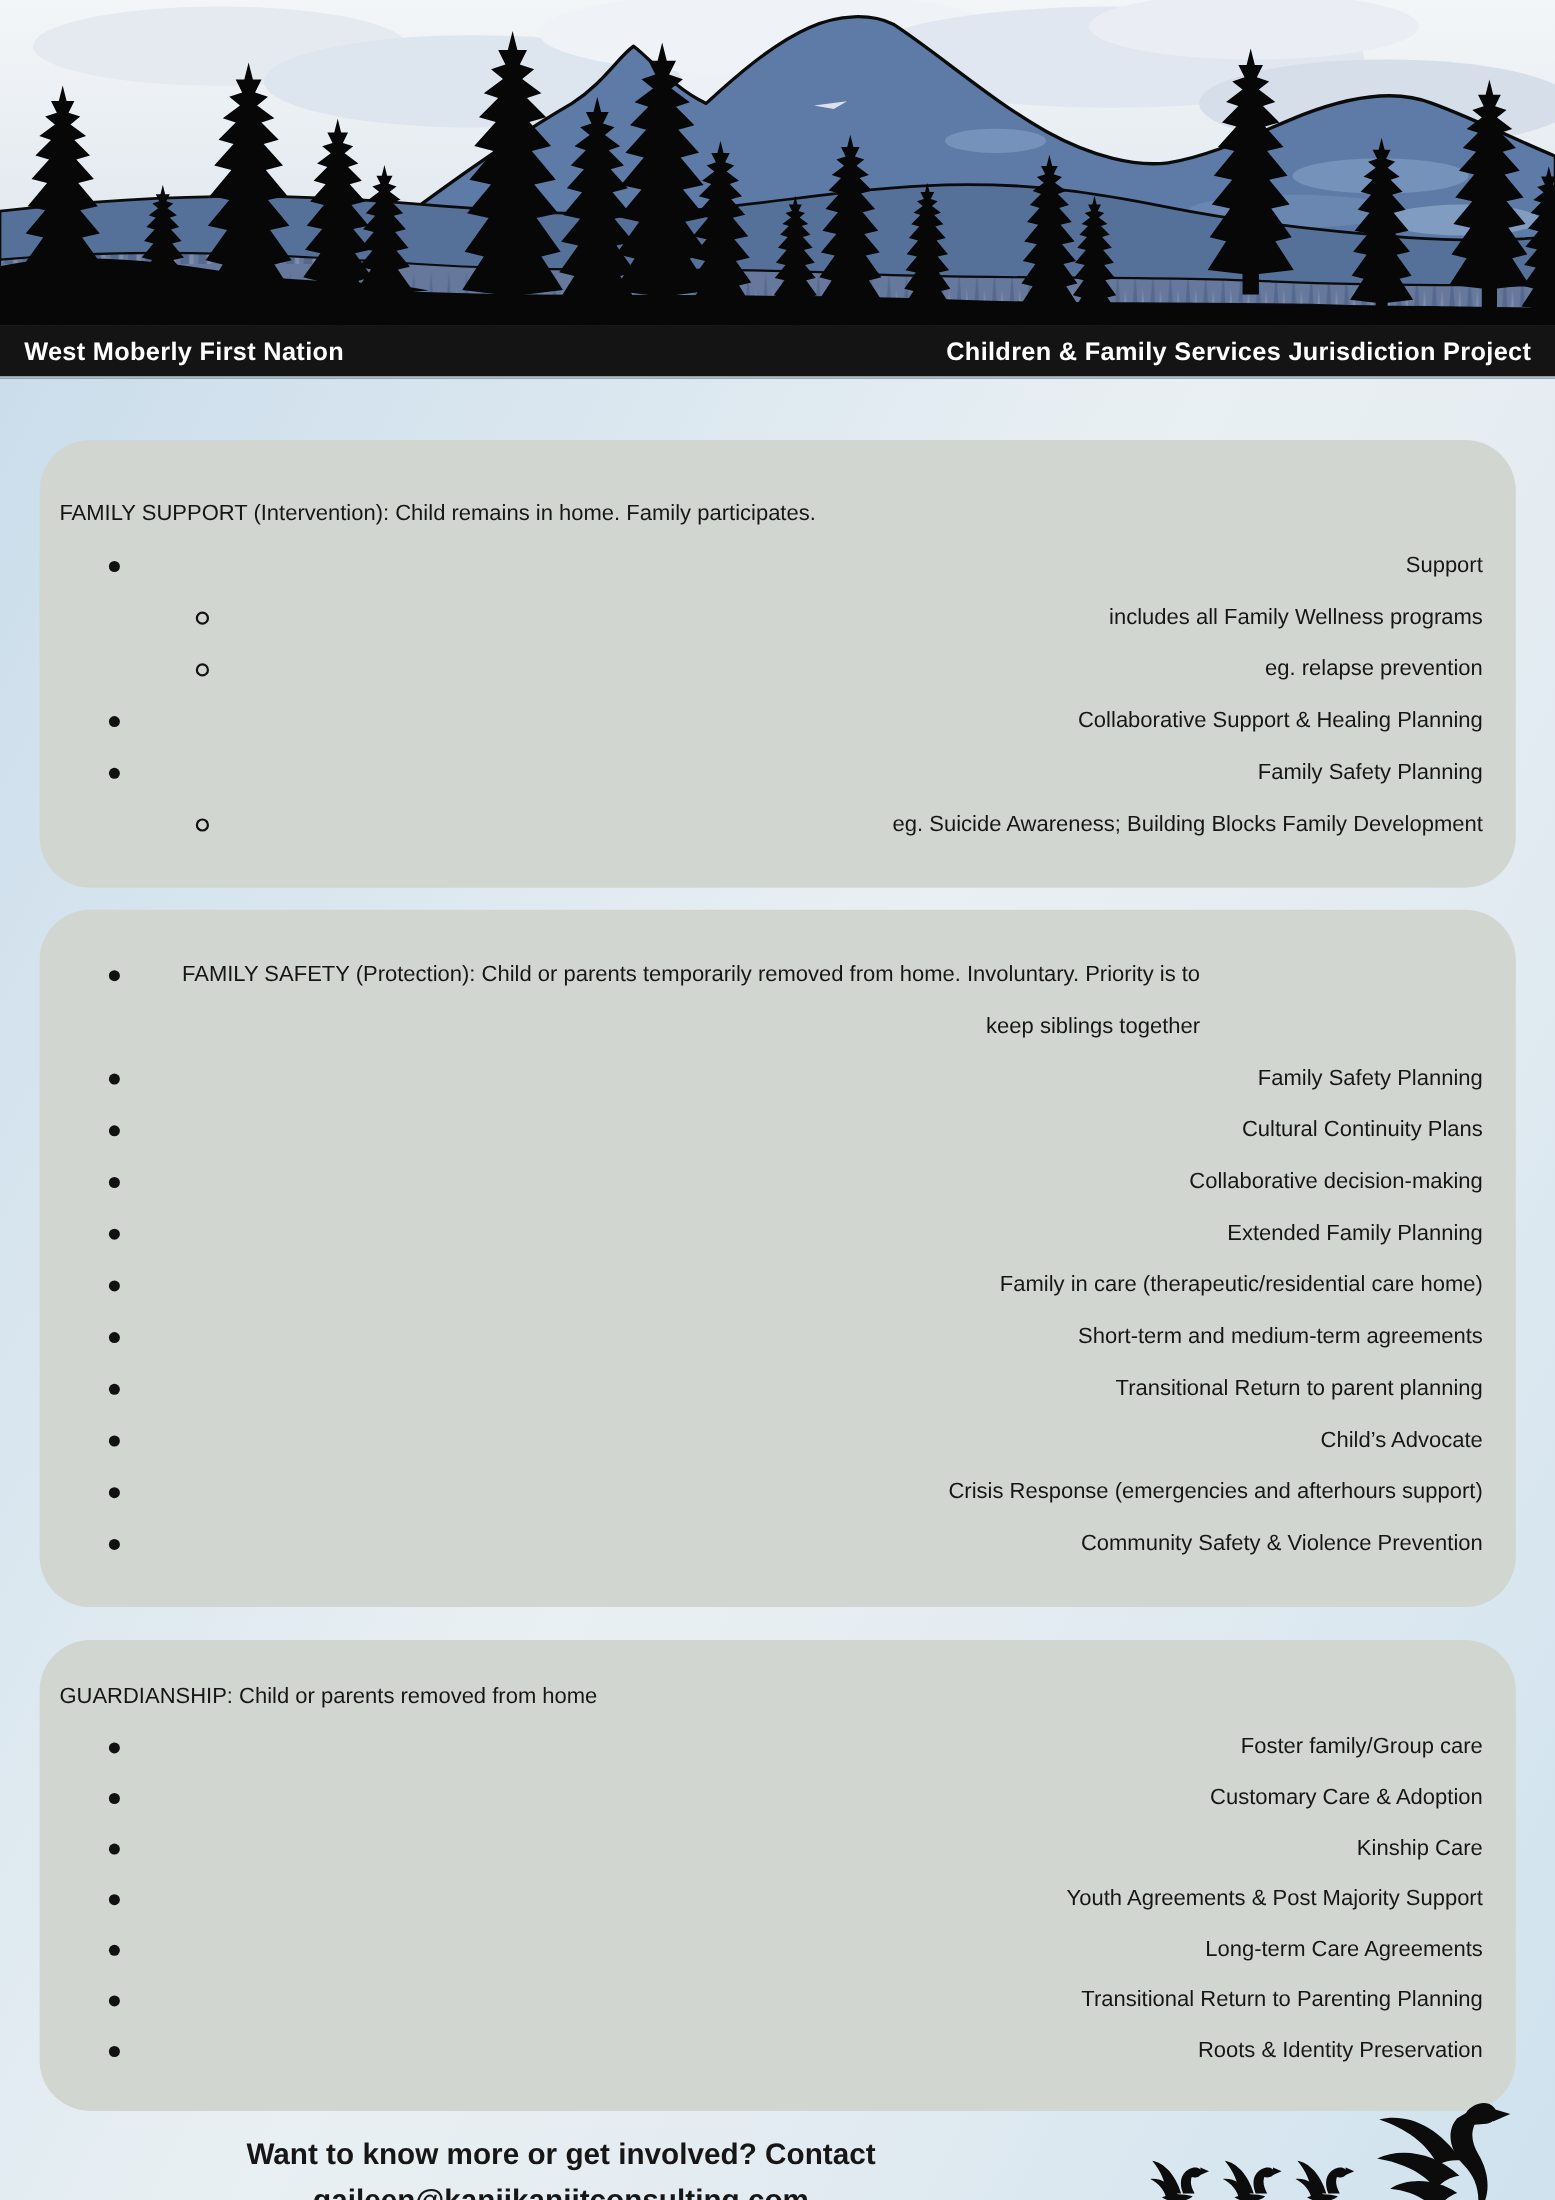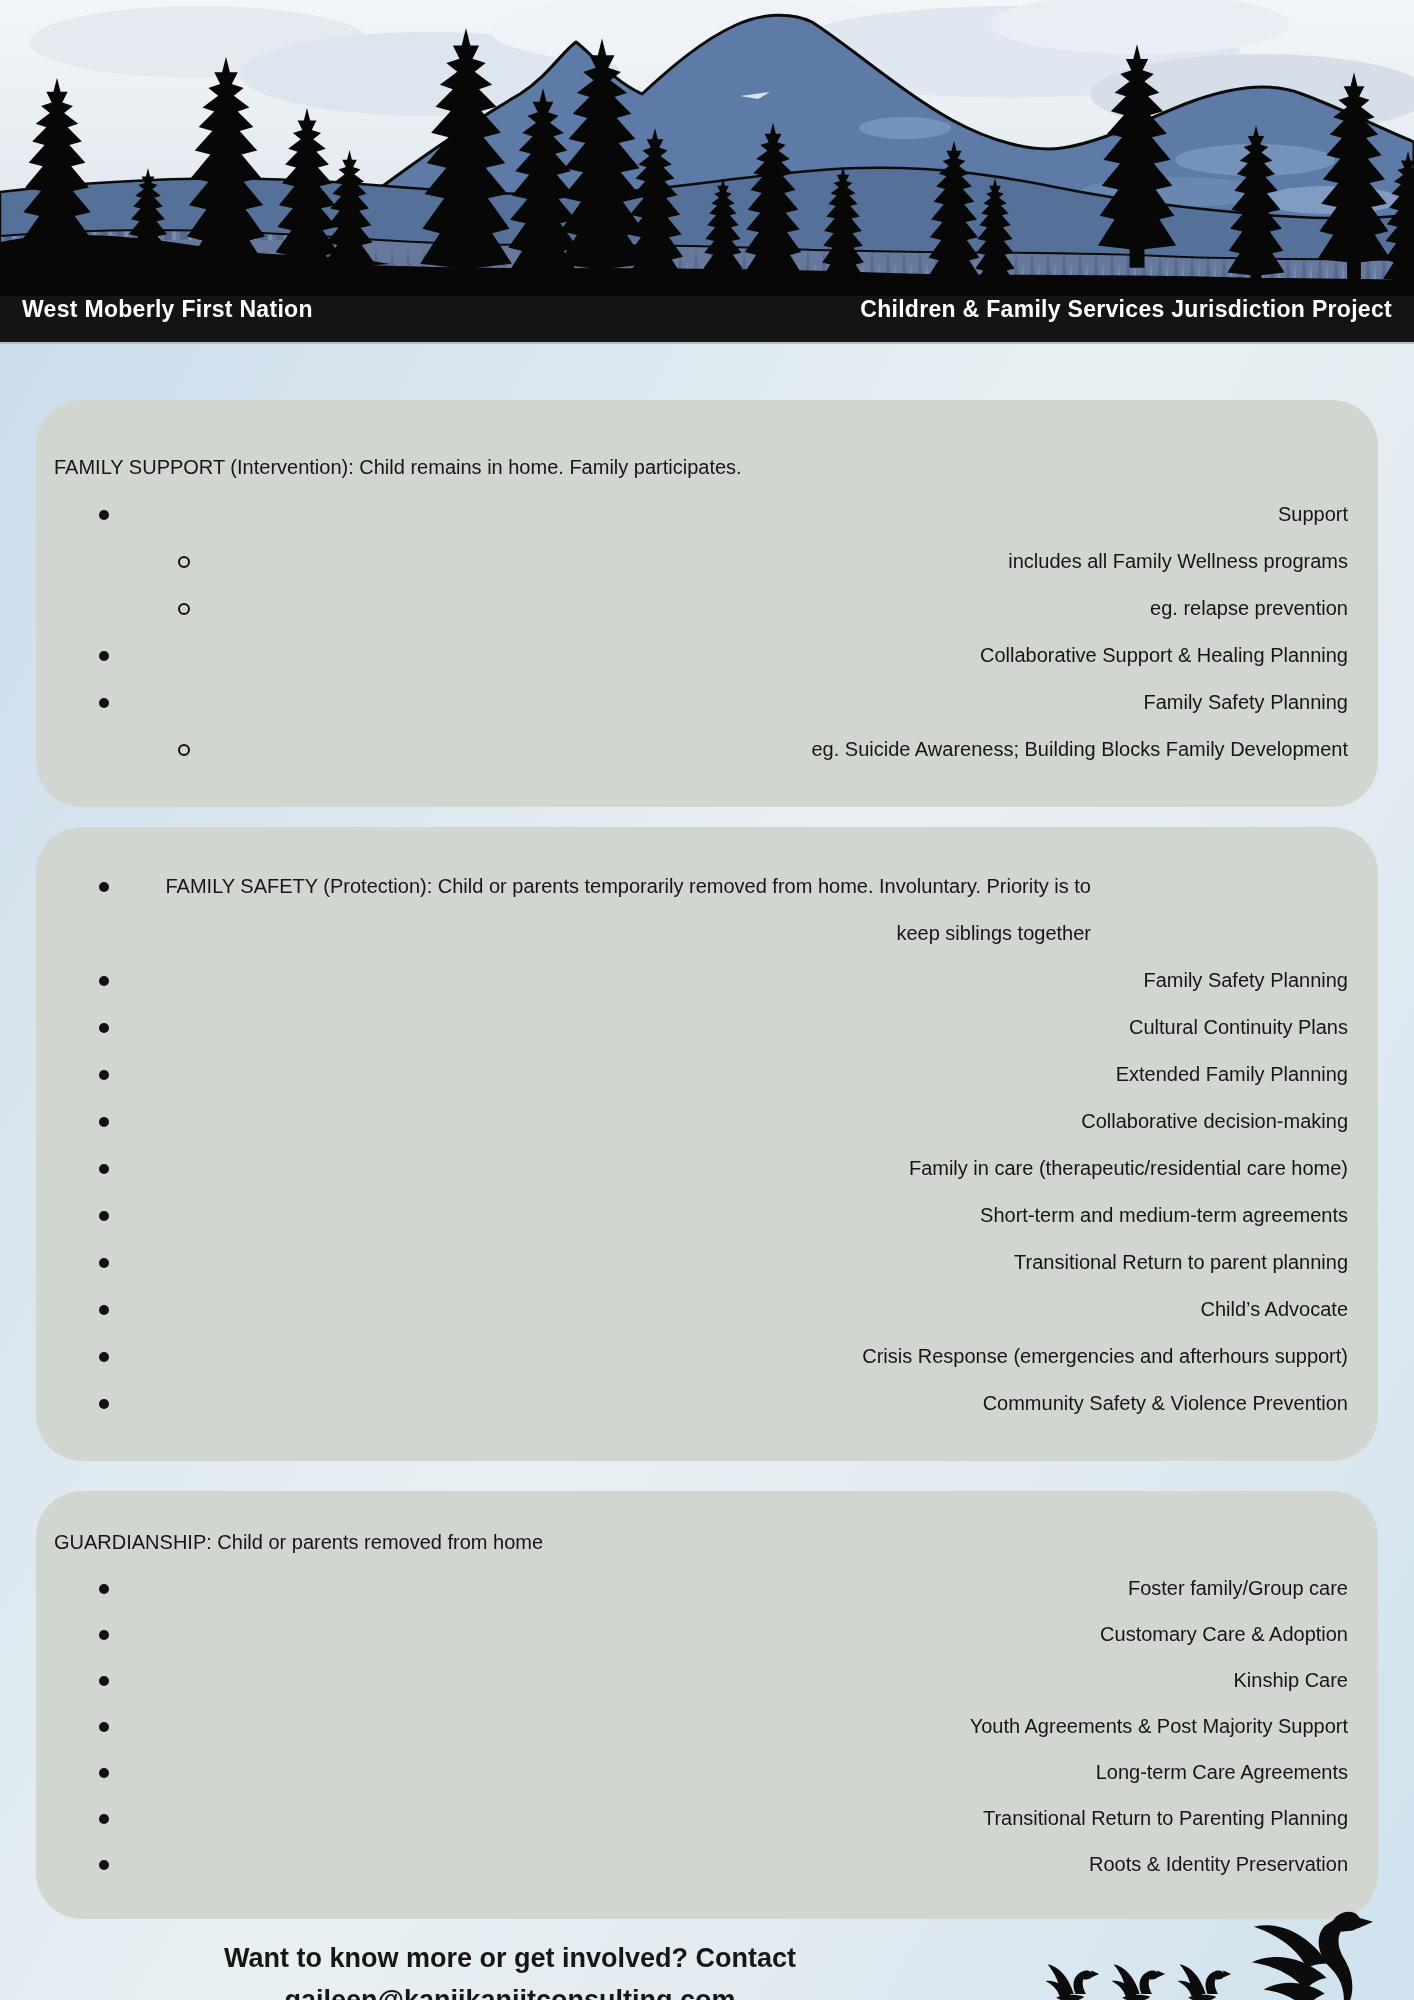--- a/index.html
+++ b/index.html
@@ -4,21 +4,21 @@
 <style>
   html,body { margin:0; padding:0; background:#9fb4c4; }
   .page {
     width:1414px; height:2000px; position:relative; overflow:hidden;
     font-family:"Liberation Sans", sans-serif; color:#161616;
     background: linear-gradient(118deg, #c6daea 0%, #d9e6ef 28%, #e9f0f3 52%, #e2ebf1 72%, #cfe2ee 100%);
   }
   .hero { display:block; width:1414px; height:296px; }
   .title-bar {
     height:48px; background:#141414; color:#ffffff;
-    display:flex; justify-content:space-between;
+    display:flex; align-items:center; justify-content:space-between;
     padding:0 22px; box-sizing:border-box;
     font-size:23px; font-weight:bold; letter-spacing:.3px;
     border-bottom:2px solid #aebfca;
   }
   .cards { padding:56px 36px 0 36px; }
   .card {
     background:#d2d6d0; border-radius:46px;
     font-size:20px; line-height:47px;
     padding:44px 30px 34px 18px;
   }
@@ -141,22 +141,22 @@
               </ul></li>
           </ul>
         </div>
       </div>
     <div class="card c2">
         <div class="card-body">
           <ul class="l1">
             <li>FAMILY SAFETY (Protection): Child or parents temporarily removed from home. Involuntary. Priority is to keep siblings together</li>
             <li>Family Safety Planning</li>
             <li>Cultural Continuity Plans</li>
+            <li>Collaborative decision-making</li>
             <li>Extended Family Planning</li>
-            <li>Collaborative decision-making</li>
             <li>Family in care (therapeutic/residential care home)</li>
             <li>Short-term and medium-term agreements</li>
             <li>Transitional Return to parent planning</li>
             <li>Child’s Advocate</li>
             <li>Crisis Response (emergencies and afterhours support)</li>
             <li>Community Safety &amp; Violence Prevention</li>
           </ul>
         </div>
       </div>
     <div class="card c3">

